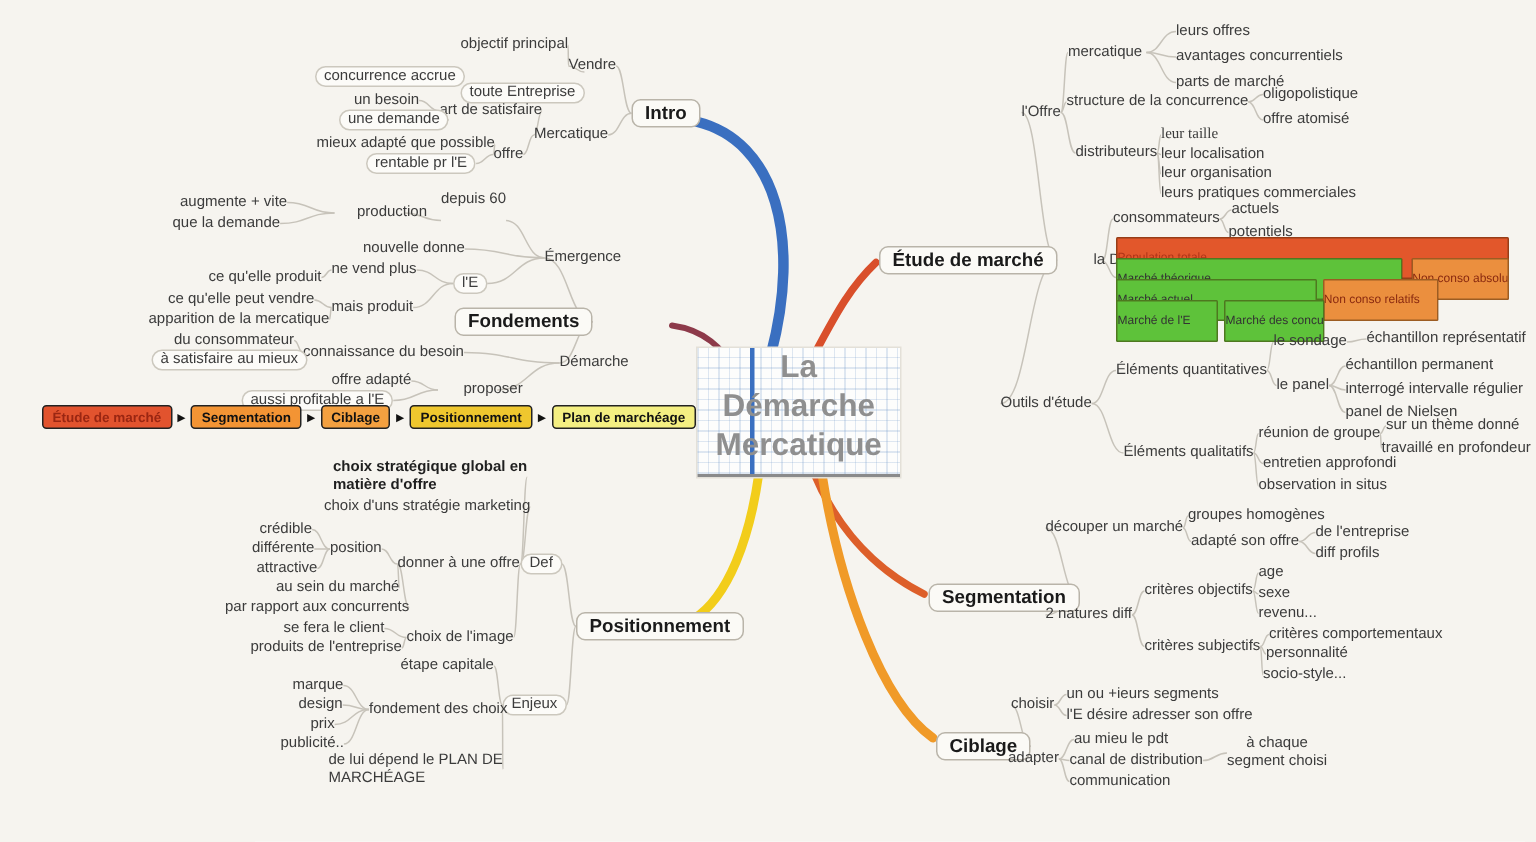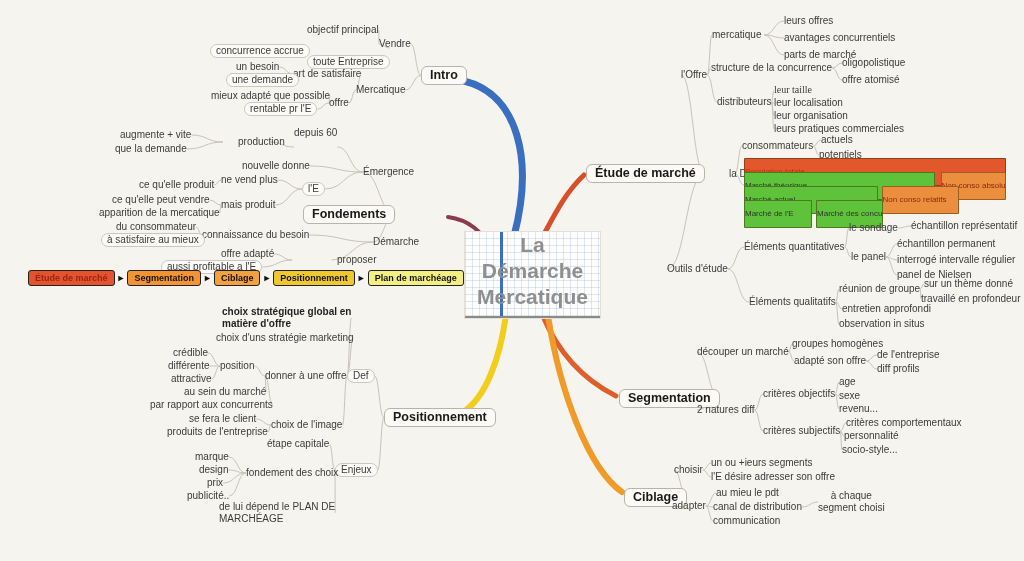--- a/index.html
+++ b/index.html
@@ -189,21 +189,21 @@
     <span class="lbl boxed" id="f-le" style="left:302px;top:182px;">l'E</span>
     <span class="lbl" id="f-nevend" style="left:221px;top:174px;">ne vend plus</span>
     <span class="lbl" id="f-cequelleproduit" style="left:139px;top:179px;">ce qu'elle produit</span>
     <span class="lbl" id="f-maisproduit" style="left:221px;top:199px;">mais produit</span>
     <span class="lbl" id="f-peutvendre" style="left:112px;top:194px;">ce qu'elle peut vendre</span>
     <span class="lbl" id="f-apparition" style="left:99px;top:207px;">apparition de la mercatique</span>
     <span class="lbl" id="f-demarche" style="left:373px;top:236px;">Démarche</span>
     <span class="lbl" id="f-connaissance" style="left:202px;top:229px;">connaissance du besoin</span>
     <span class="lbl" id="f-duconso" style="left:116px;top:221px;">du consommateur</span>
     <span class="lbl boxed" id="f-asatisfaire" style="left:101px;top:233px;">à satisfaire au mieux</span>
-    <span class="lbl" id="f-proposer" style="left:308px;top:254px;padding-left:29px;">proposer</span>
+    <span class="lbl" id="f-proposer" style="left:280px;top:254px;padding-left:29px;">proposer</span>
     <span class="lbl" id="f-offreadapte" style="left:221px;top:248px;">offre adapté</span>
     <span class="lbl boxed" id="f-aussiprofitable" style="left:161px;top:260px;">aussi profitable a l'E</span>
   </div>
 
   <div id="process-row">
     <span class="step" style="background: rgb(226, 83, 46); color: rgb(154, 38, 18);">Étude de marché</span>
     <span class="step-arrow">►</span>
     <span class="step" style="background: rgb(243, 148, 52); color: rgb(17, 17, 17);">Segmentation</span>
     <span class="step-arrow">►</span>
     <span class="step" style="background: rgb(243, 160, 64); color: rgb(17, 17, 17);">Ciblage</span>

